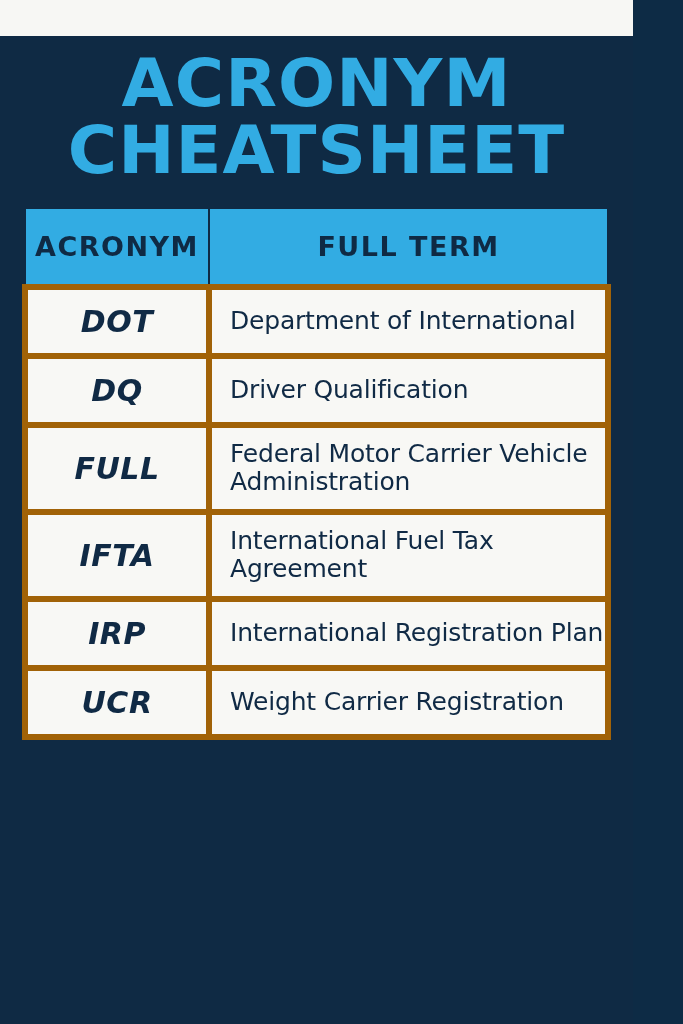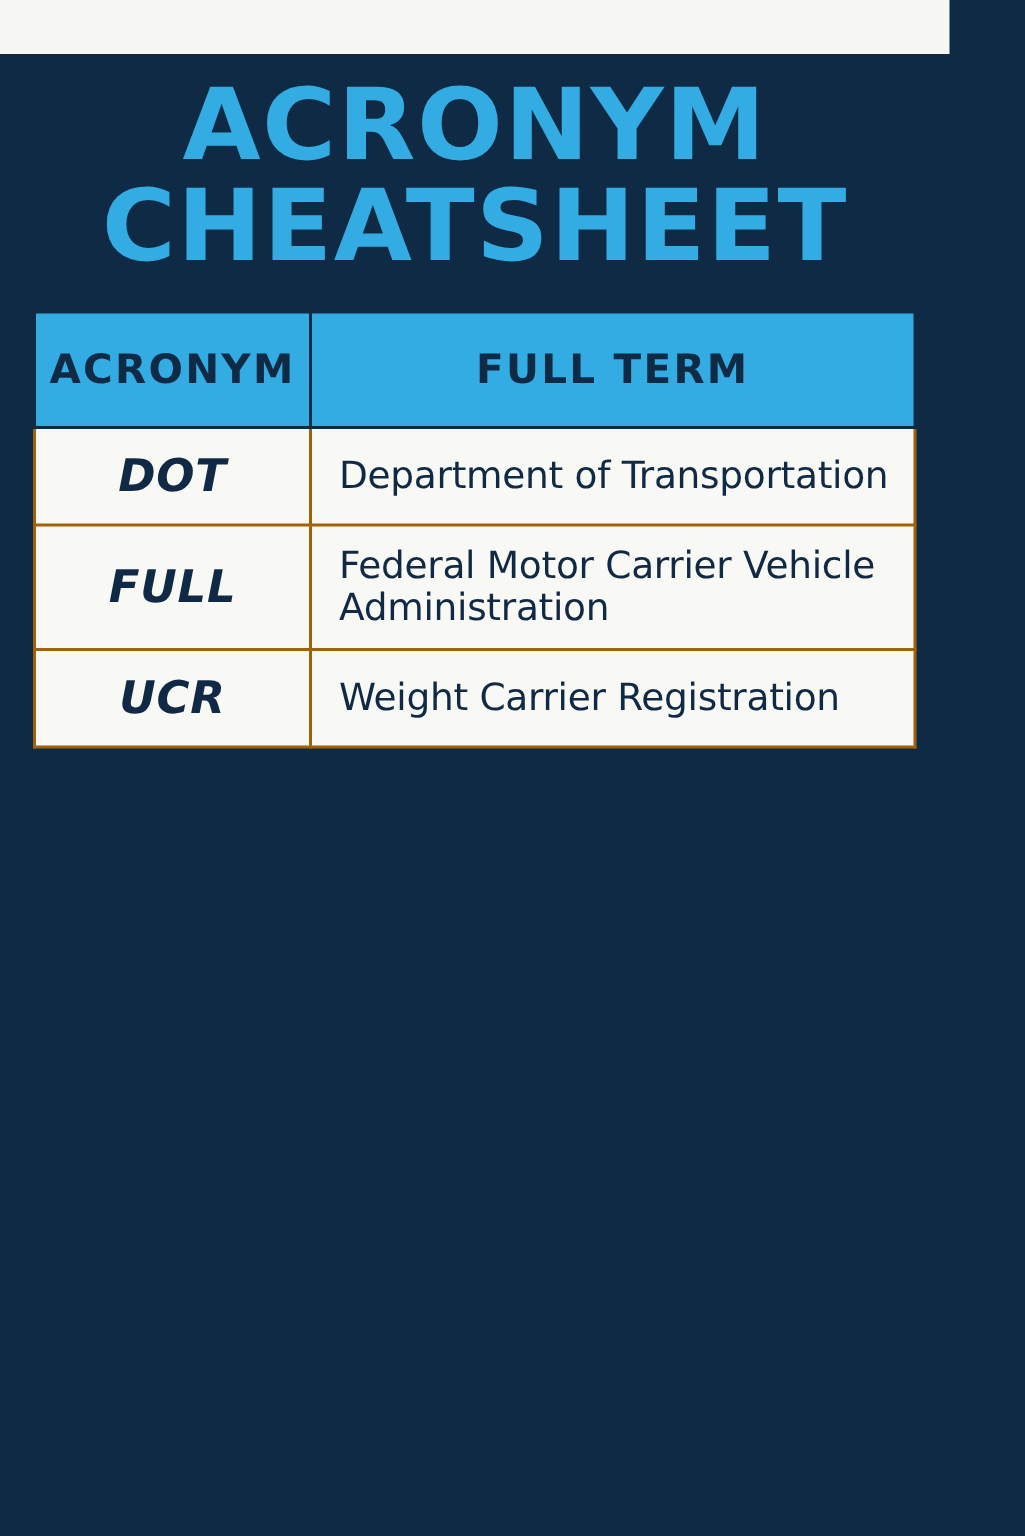--- a/index.html
+++ b/index.html
@@ -62,21 +62,21 @@
     letter-spacing: 1.5px;
     padding: 22px 0;
     text-align: center;
     border: 2px solid #0f2a44;
   }
   thead th.col-acronym {
     width: 182px;
   }
   tbody td {
     background: #f8f8f5;
-    border: 2px solid #a16207;
+    border: 6px solid #a16207;
     color: #102a45;
     vertical-align: middle;
   }
   td.acronym {
     width: 182px;
     text-align: center;
     font-family: "DejaVu Sans", sans-serif;
     font-weight: bold;
     font-style: italic;
     font-size: 30px;
@@ -107,25 +107,37 @@
     <table>
       <thead>
         <tr>
           <th class="col-acronym">ACRONYM</th>
           <th>FULL TERM</th>
         </tr>
       </thead>
       <tbody>
         <tr>
           <td class="acronym">DOT</td>
-          <td class="term">Department of Transportation</td>
+          <td class="term">Department of International</td>
+        </tr>
+        <tr>
+          <td class="acronym">DQ</td>
+          <td class="term">Driver Qualification</td>
         </tr>
         <tr>
           <td class="acronym">FULL</td>
           <td class="term">Federal Motor Carrier Vehicle Administration</td>
+        </tr>
+        <tr>
+          <td class="acronym">IFTA</td>
+          <td class="term">International Fuel Tax Agreement</td>
+        </tr>
+        <tr>
+          <td class="acronym">IRP</td>
+          <td class="term">International Registration Plan</td>
         </tr>
         <tr>
           <td class="acronym">UCR</td>
           <td class="term">Weight Carrier Registration</td>
         </tr>
       </tbody>
     </table>
   </div>
 
 </div>

